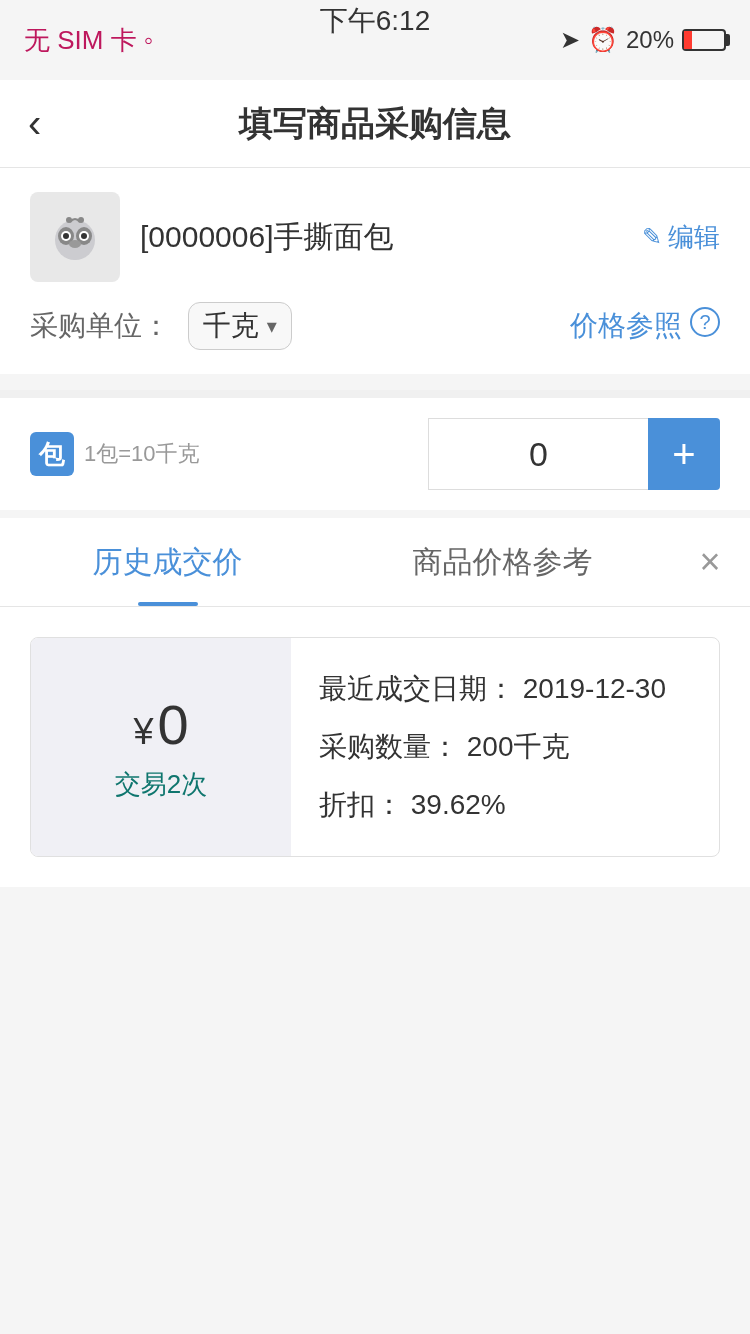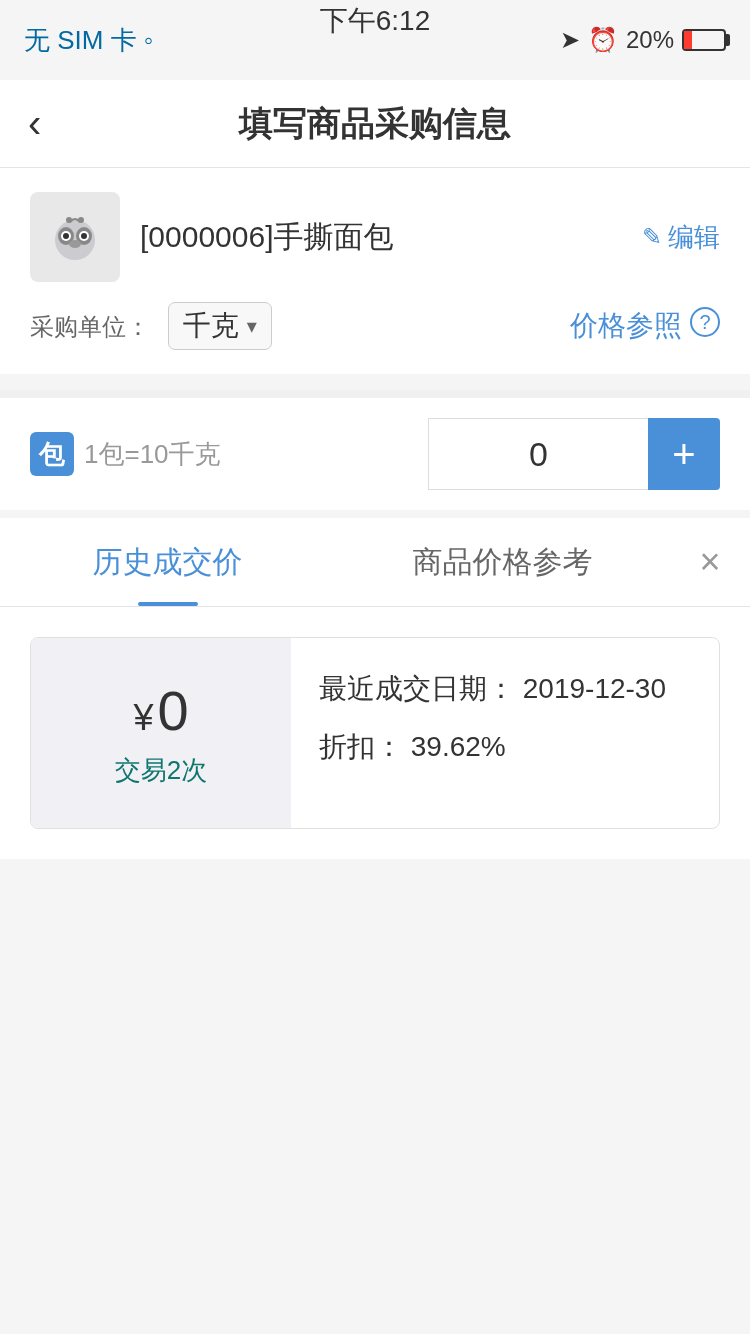--- a/index.html
+++ b/index.html
@@ -17,21 +17,21 @@
       width: 750px;
       height: 80px;
       background: #f5f5f5;
       display: flex;
       align-items: center;
       justify-content: space-between;
       padding: 0 24px;
     }
     .status-left {
       font-size: 26px;
-      color: #0369a1;
+      color: #be185d;
       font-weight: 500;
     }
     .status-center {
       font-size: 28px;
       color: #333;
       font-weight: 500;
       position: absolute;
       left: 50%;
       transform: translateX(-50%);
       top: 2px;
@@ -141,28 +141,28 @@
       gap: 6px;
       white-space: nowrap;
     }
     .product-unit-row {
       display: flex;
       align-items: center;
       justify-content: space-between;
       margin-top: 4px;
     }
     .unit-label {
-      font-size: 24px;
+      font-size: 28px;
       color: #666;
     }
     .unit-selector {
       display: inline-flex;
       align-items: center;
       border: 1px solid #ccc;
-      border-radius: 7px;
+      border-radius: 12px;
       padding: 4px 14px;
       margin-left: 10px;
       font-size: 28px;
       color: #333;
       background: #f8f8f8;
     }
     .unit-chevron {
       margin-left: 8px;
       font-size: 20px;
       color: #666;
@@ -206,21 +206,21 @@
       background: #4a90d9;
       color: white;
       border-radius: 6px;
       display: flex;
       align-items: center;
       justify-content: center;
       font-size: 26px;
       font-weight: 600;
     }
     .unit-conversion {
-      font-size: 26px;
+      font-size: 22px;
       color: #999;
     }
     .quantity-input-wrap {
       display: flex;
       align-items: center;
       gap: 0;
     }
     .quantity-input {
       width: 220px;
       height: 72px;
@@ -450,19 +450,23 @@
           <span>0</span>
         </div>
         <div class="price-transactions">交易2次</div>
       </div>
       <div class="price-card-right">
         <div class="price-detail-row">
           <span>最近成交日期：</span>
           <span>2019-12-30</span>
         </div>
         <div class="price-detail-row">
+          <span>采购数量：</span>
+          <span>200千克</span>
+        </div>
+        <div class="price-detail-row">
           <span>折扣：</span>
           <span>39.62%</span>
         </div>
       </div>
     </div>
   </div>
 </div>
 
 </body></html>

